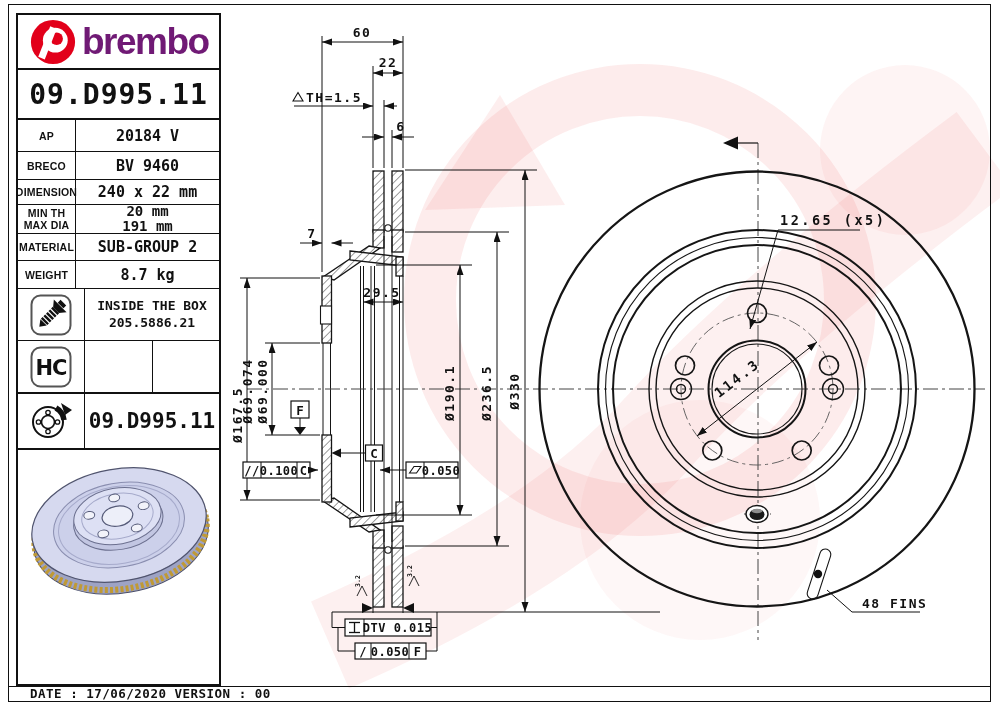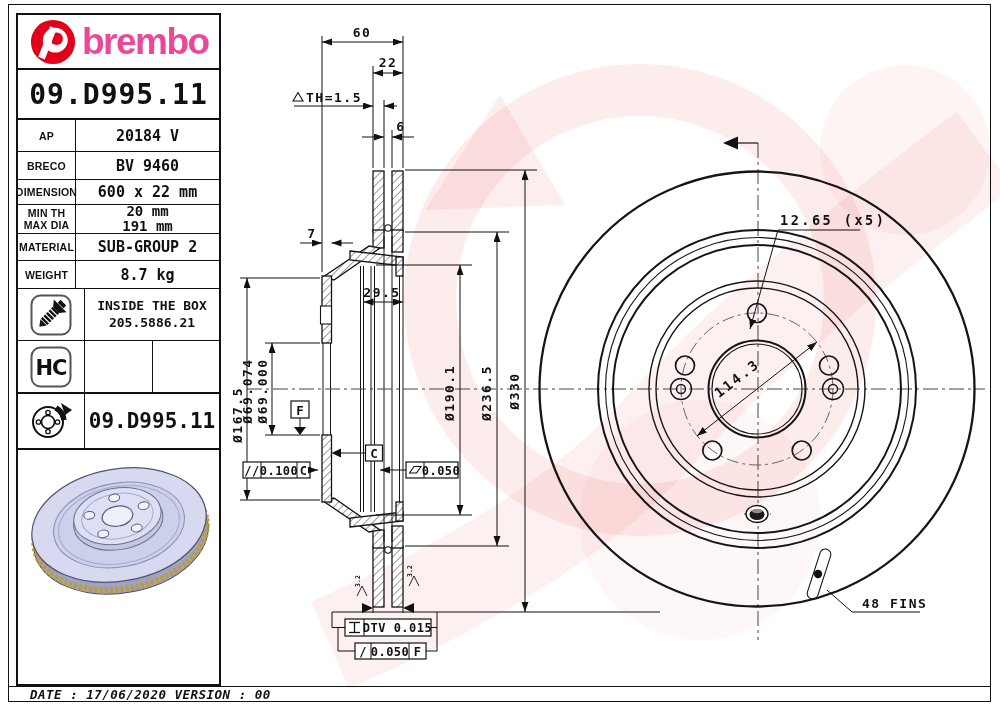--- a/index.html
+++ b/index.html
@@ -16,28 +16,28 @@
   #panel{position:absolute;left:16px;top:13px;width:205px;height:673px;border:2px solid #111;
          background:#fff;box-sizing:border-box;}
   .prow{display:flex;border-bottom:1.4px solid #111;box-sizing:border-box;align-items:stretch;}
   .lcell{width:58px;border-right:1.4px solid #111;display:flex;flex-direction:column;
          align-items:center;justify-content:center;font-weight:bold;font-size:10.5px;
          letter-spacing:.2px;text-align:center;box-sizing:border-box;}
   .vcell{flex:1;display:flex;flex-direction:column;align-items:center;justify-content:center;
          font-family:"DejaVu Sans Mono",monospace;font-weight:bold;font-size:15px;
          text-align:center;box-sizing:border-box;}
   .logo-row{height:53px;display:flex;align-items:center;border-bottom:2px solid #111;padding-left:12px;gap:6px;}
-  .wordmark{color:#ec4899;font-size:37px;font-weight:bold;letter-spacing:-1.5px;line-height:1;}
+  .wordmark{color:#701a75;font-size:37px;font-weight:bold;letter-spacing:-1.5px;line-height:1;}
   .pn-row{height:48px;display:flex;align-items:center;justify-content:center;border-bottom:2px solid #111;
           font-family:"DejaVu Sans Mono",monospace;font-weight:bold;font-size:28px;letter-spacing:1px;}
   .icon-cell{width:67px;border-right:1.4px solid #111;display:flex;align-items:center;justify-content:center;box-sizing:border-box;}
   .mono13{font-family:"DejaVu Sans Mono",monospace;font-weight:bold;font-size:13px;}
   #datebar{position:absolute;left:8px;top:686px;width:982px;height:15px;border-top:1.5px solid #111;
-           display:flex;align-items:flex-start;padding-left:22px;box-sizing:border-box;
-           font-family:"DejaVu Sans Mono",monospace;font-weight:bold;font-size:12.5px;letter-spacing:.5px;font-style:italic;}
+           display:flex;align-items:flex-end;padding-left:22px;box-sizing:border-box;
+           font-family:"DejaVu Sans Mono",monospace;font-weight:bold;font-size:12.5px;letter-spacing:.5px;}
 </style>
 </head>
 <body>
 
 <div id="sheet">
 
 <svg id="drawing" width="1000" height="707" viewBox="0 0 1000 707">
   <defs>
     <pattern id="h45" width="5.5" height="5.5" patternUnits="userSpaceOnUse" patternTransform="rotate(45)">
       <rect width="5.5" height="5.5" fill="#fff"></rect>
@@ -314,21 +314,21 @@
   <div class="prow" style="height:32px">
     <div class="lcell">AP</div>
     <div class="vcell">20184 V</div>
   </div>
   <div class="prow" style="height:28px">
     <div class="lcell">BRECO</div>
     <div class="vcell">BV 9460</div>
   </div>
   <div class="prow" style="height:25px">
     <div class="lcell">DIMENSION</div>
-    <div class="vcell">600 x 22 mm</div>
+    <div class="vcell">240 x 22 mm</div>
   </div>
   <div class="prow" style="height:29px">
     <div class="lcell">
       <span>MIN TH</span>
       <span>MAX DIA</span>
     </div>
     <div class="vcell" style="font-size:14px;line-height:1.05">
       <span>20 mm</span>
       <span>191 mm</span>
     </div>

